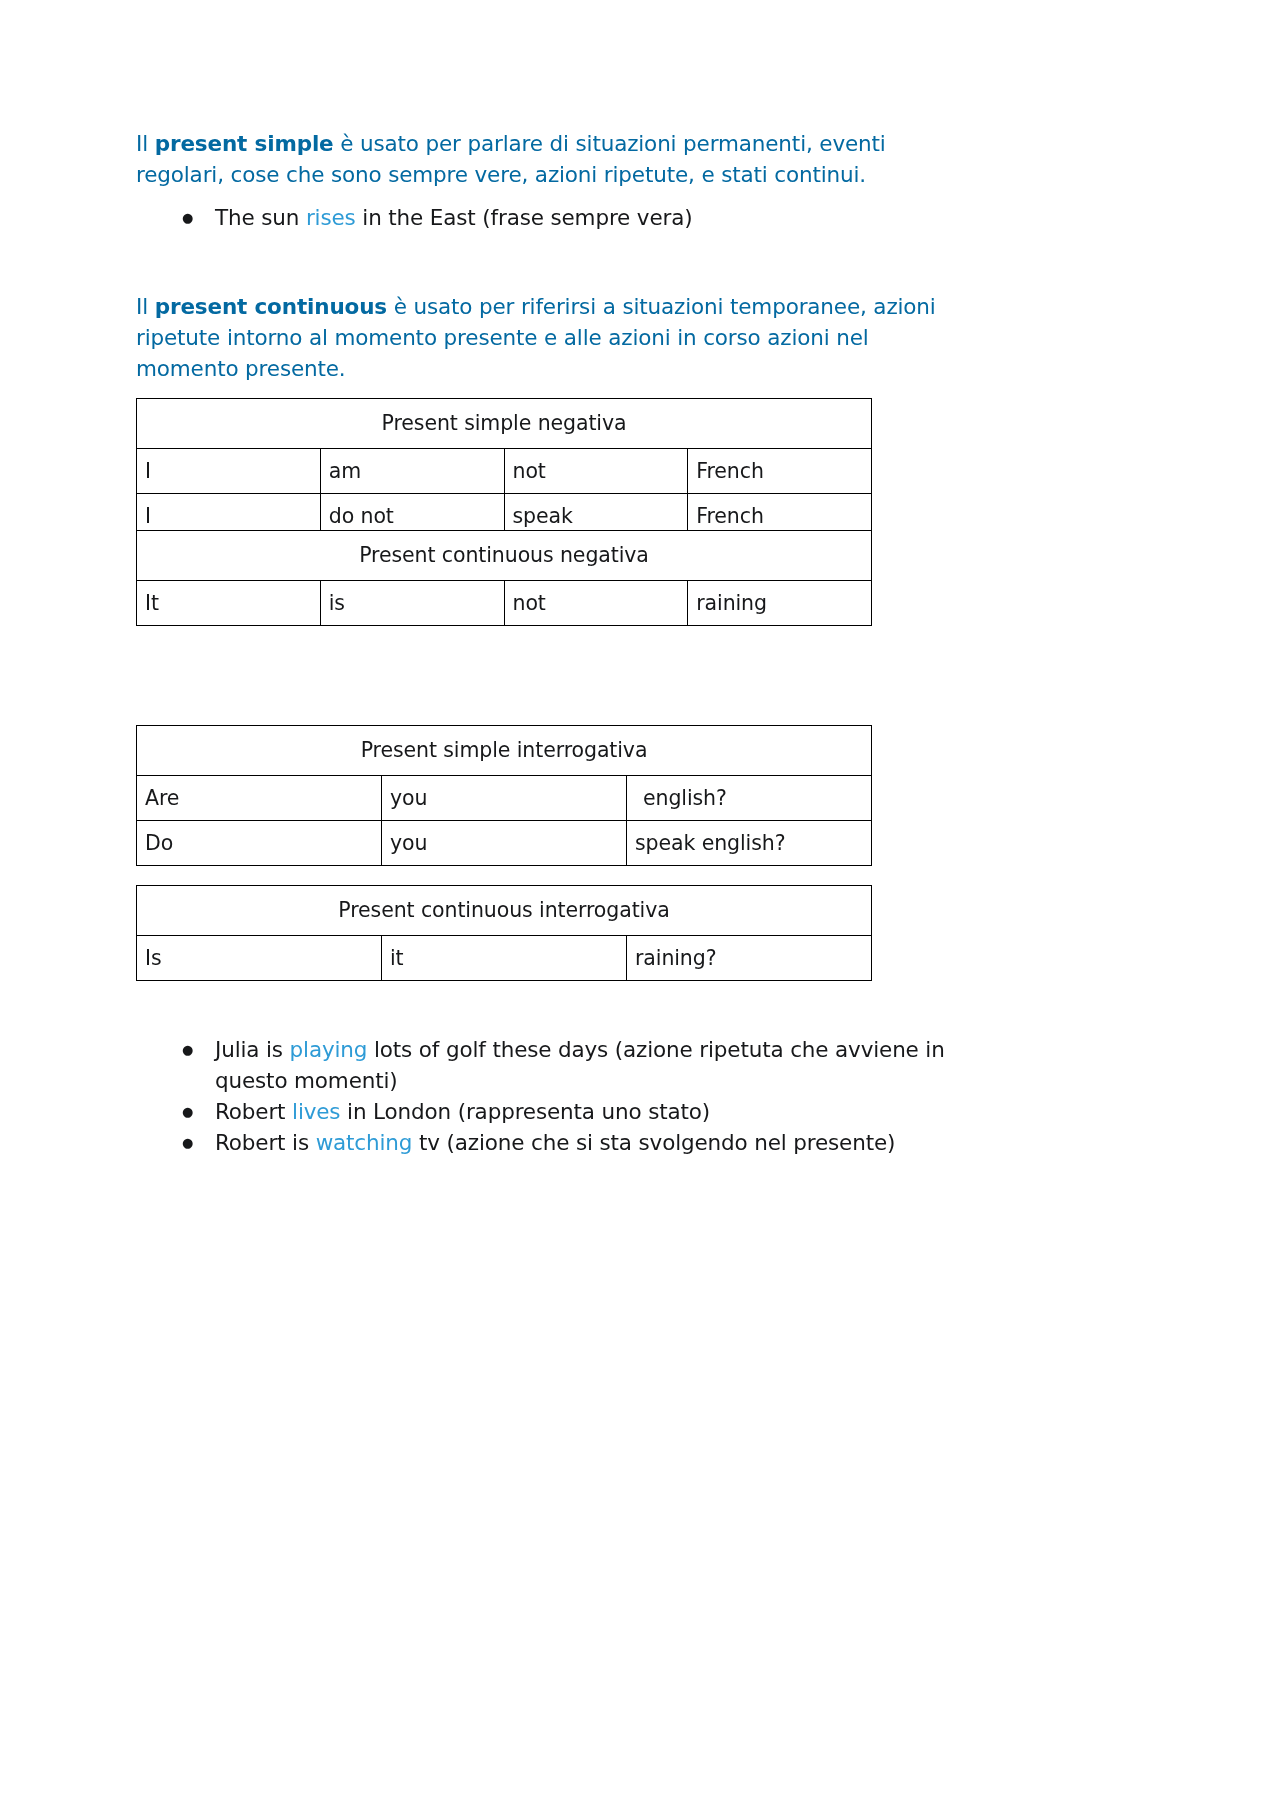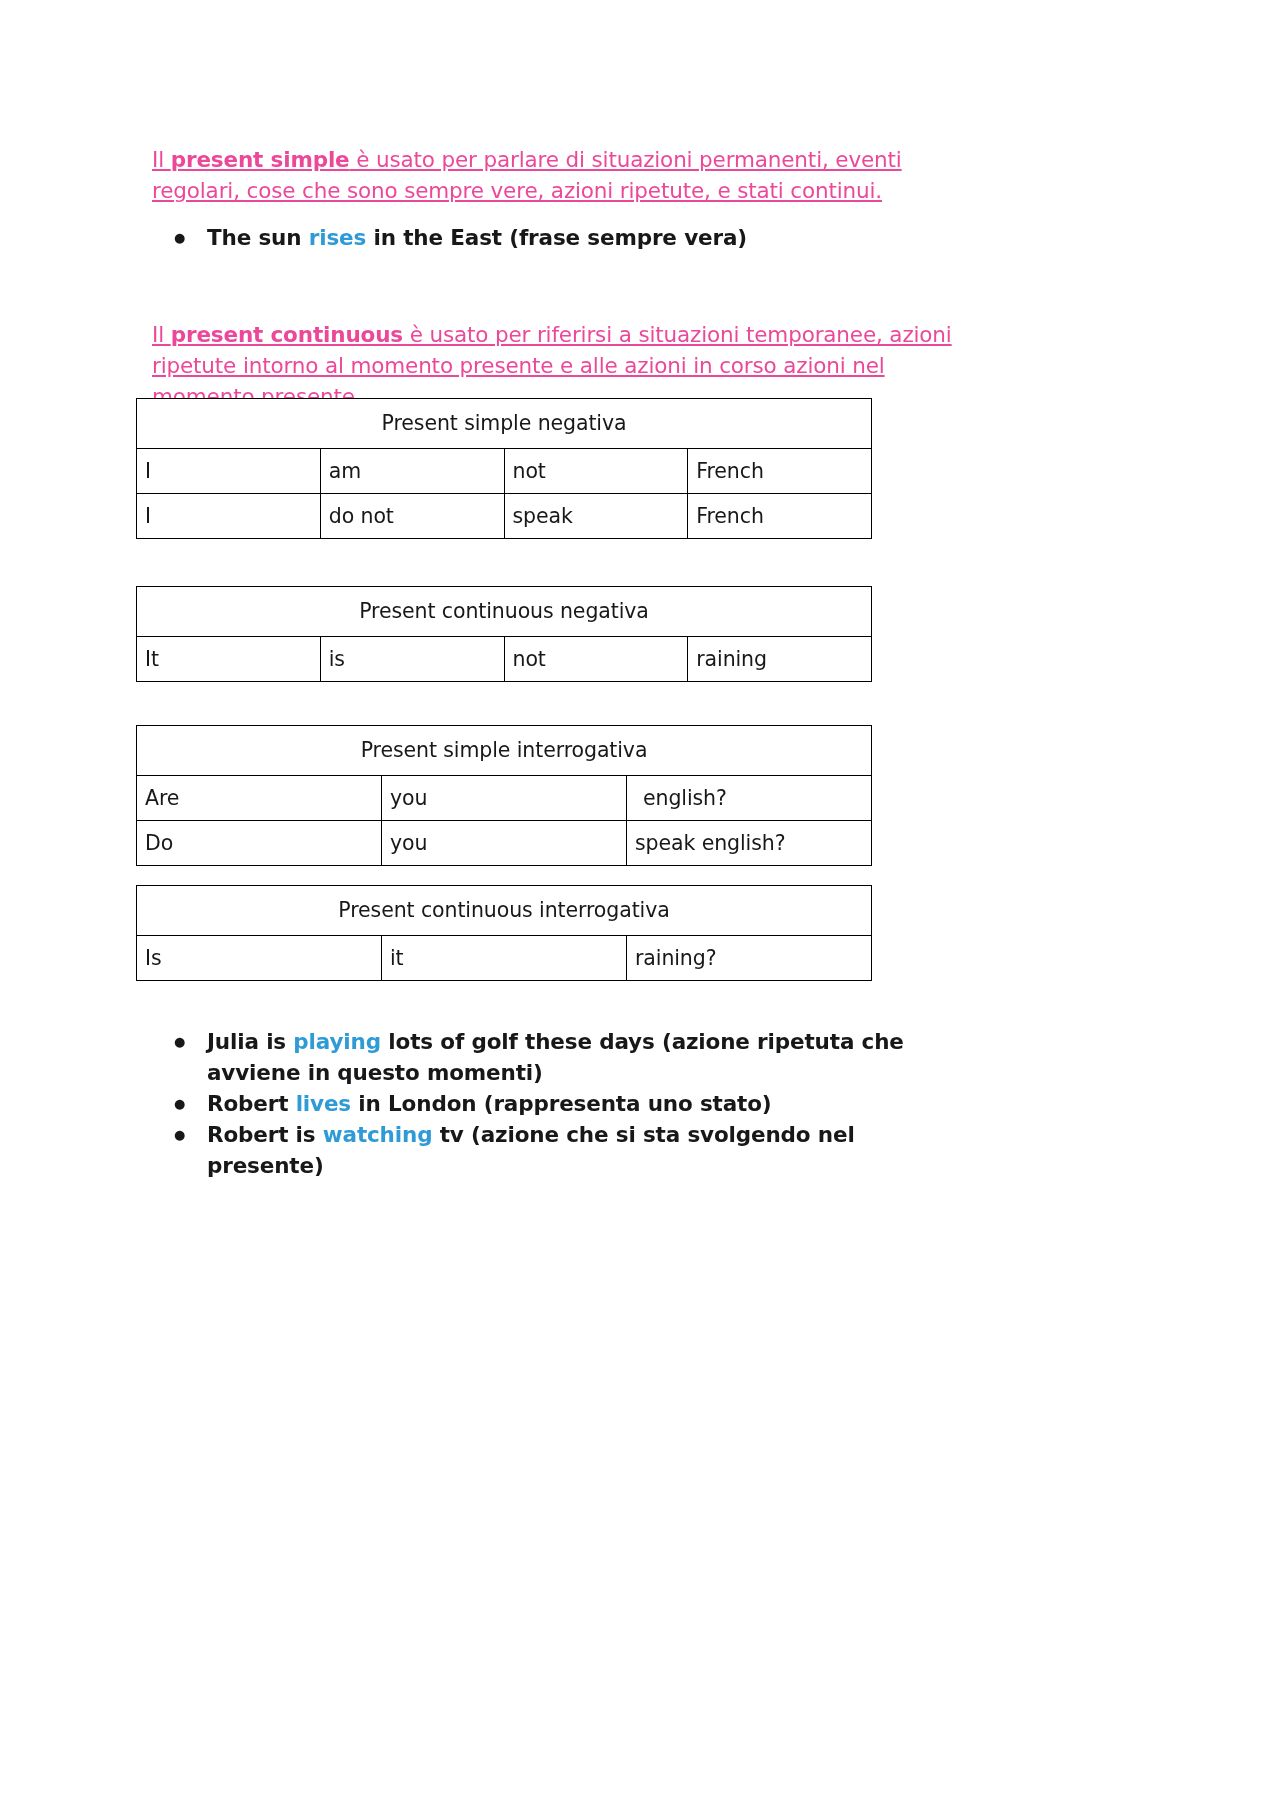--- a/index.html
+++ b/index.html
@@ -22,35 +22,33 @@
     height: 1808px;
     background: #ffffff;
   }
   .content {
     position: absolute;
     left: 136px;
     top: 128px;
     width: 840px;
   }
   p.para {
-    margin: 16px;
+    margin: 0;
     font-size: 21.5px;
     line-height: 31px;
     letter-spacing: -0.15px;
-    color: #ec4899;
-    text-decoration: underline;
+    color: #0369a1;
   }
   .bold { font-weight: bold; }
   .verb { color: #2e9bd6; }
 
   ul.bullets {
-    margin: 4px;
+    margin: 12px;
     padding: 0;
     list-style: none;
-    font-weight: bold;
   }
   ul.bullets li {
     position: relative;
     padding-left: 67px;
     font-size: 21.5px;
     line-height: 31px;
     letter-spacing: -0.15px;
     color: #17181a;
   }
   ul.bullets li::before {
@@ -130,21 +128,21 @@
       <tr>
         <td class="cell">I</td>
         <td class="cell">do not</td>
         <td class="cell">speak</td>
         <td class="cell">French</td>
       </tr>
     </tbody>
       </table>
   </div>
 
-  <div class="tbl-wrap" style="top:586px;">
+  <div class="tbl-wrap" style="top:530px;">
     <table class="gtable">
       <tbody>
           <tr>
         <td class="title" colspan="4">Present continuous negativa</td>
       </tr>
       <tr>
         <td class="cell" style="width:204px;">It</td>
         <td class="cell" style="width:200px;">is</td>
         <td class="cell" style="width:202px;">not</td>
         <td class="cell">raining</td>

